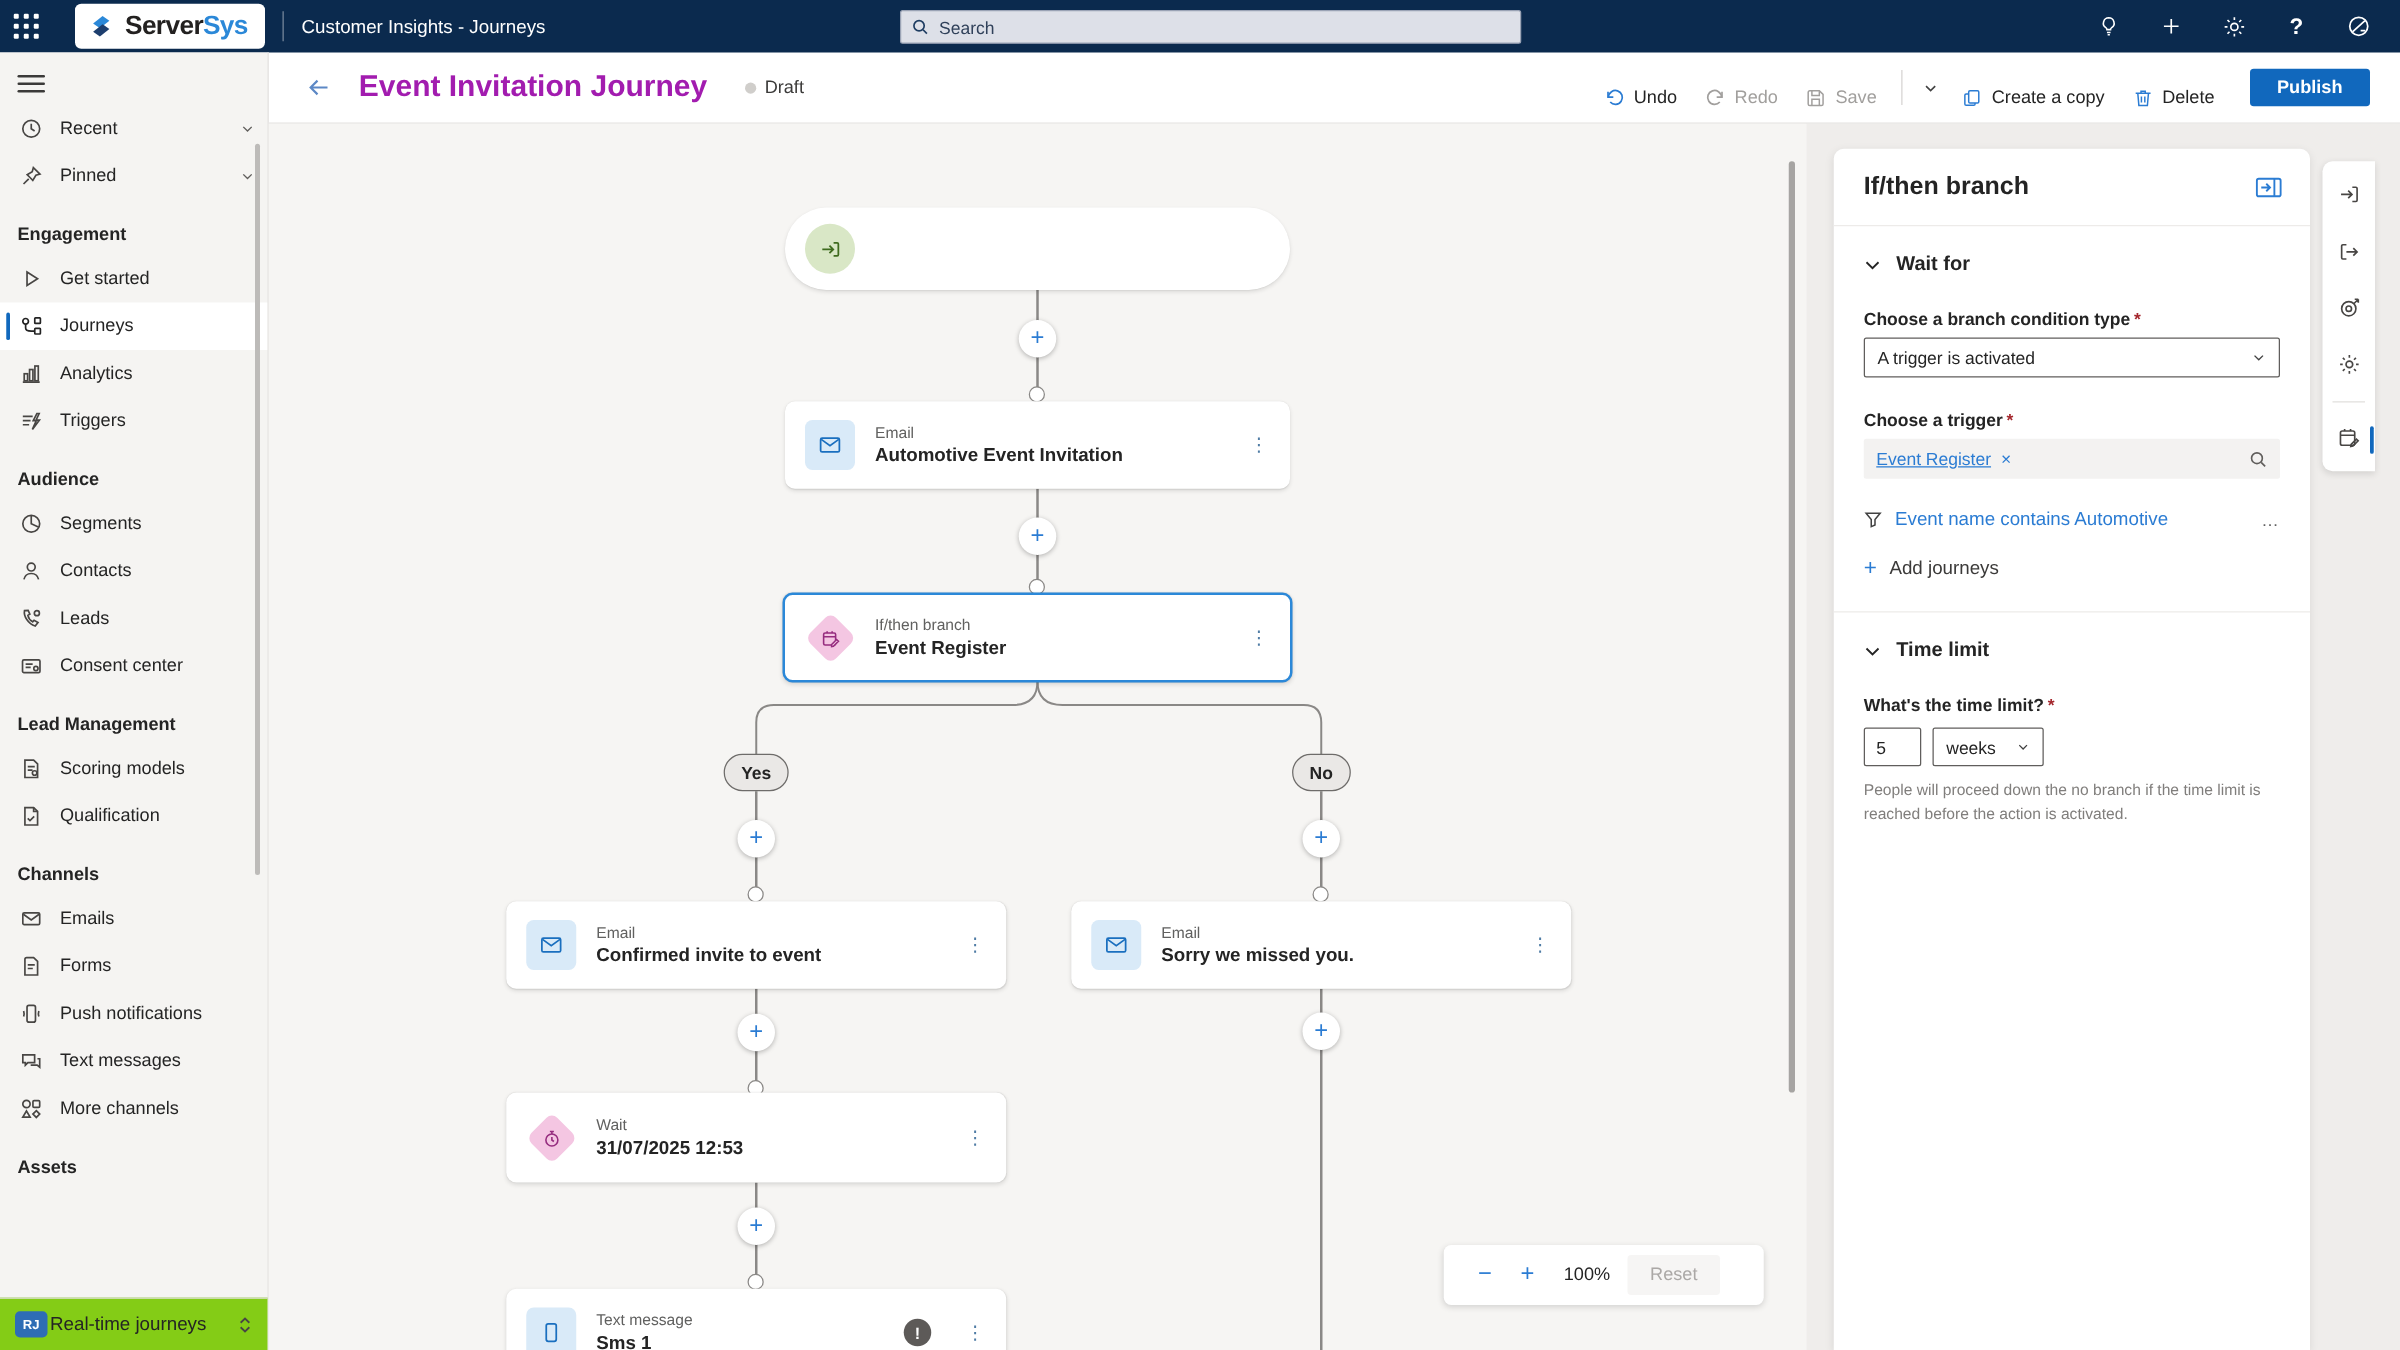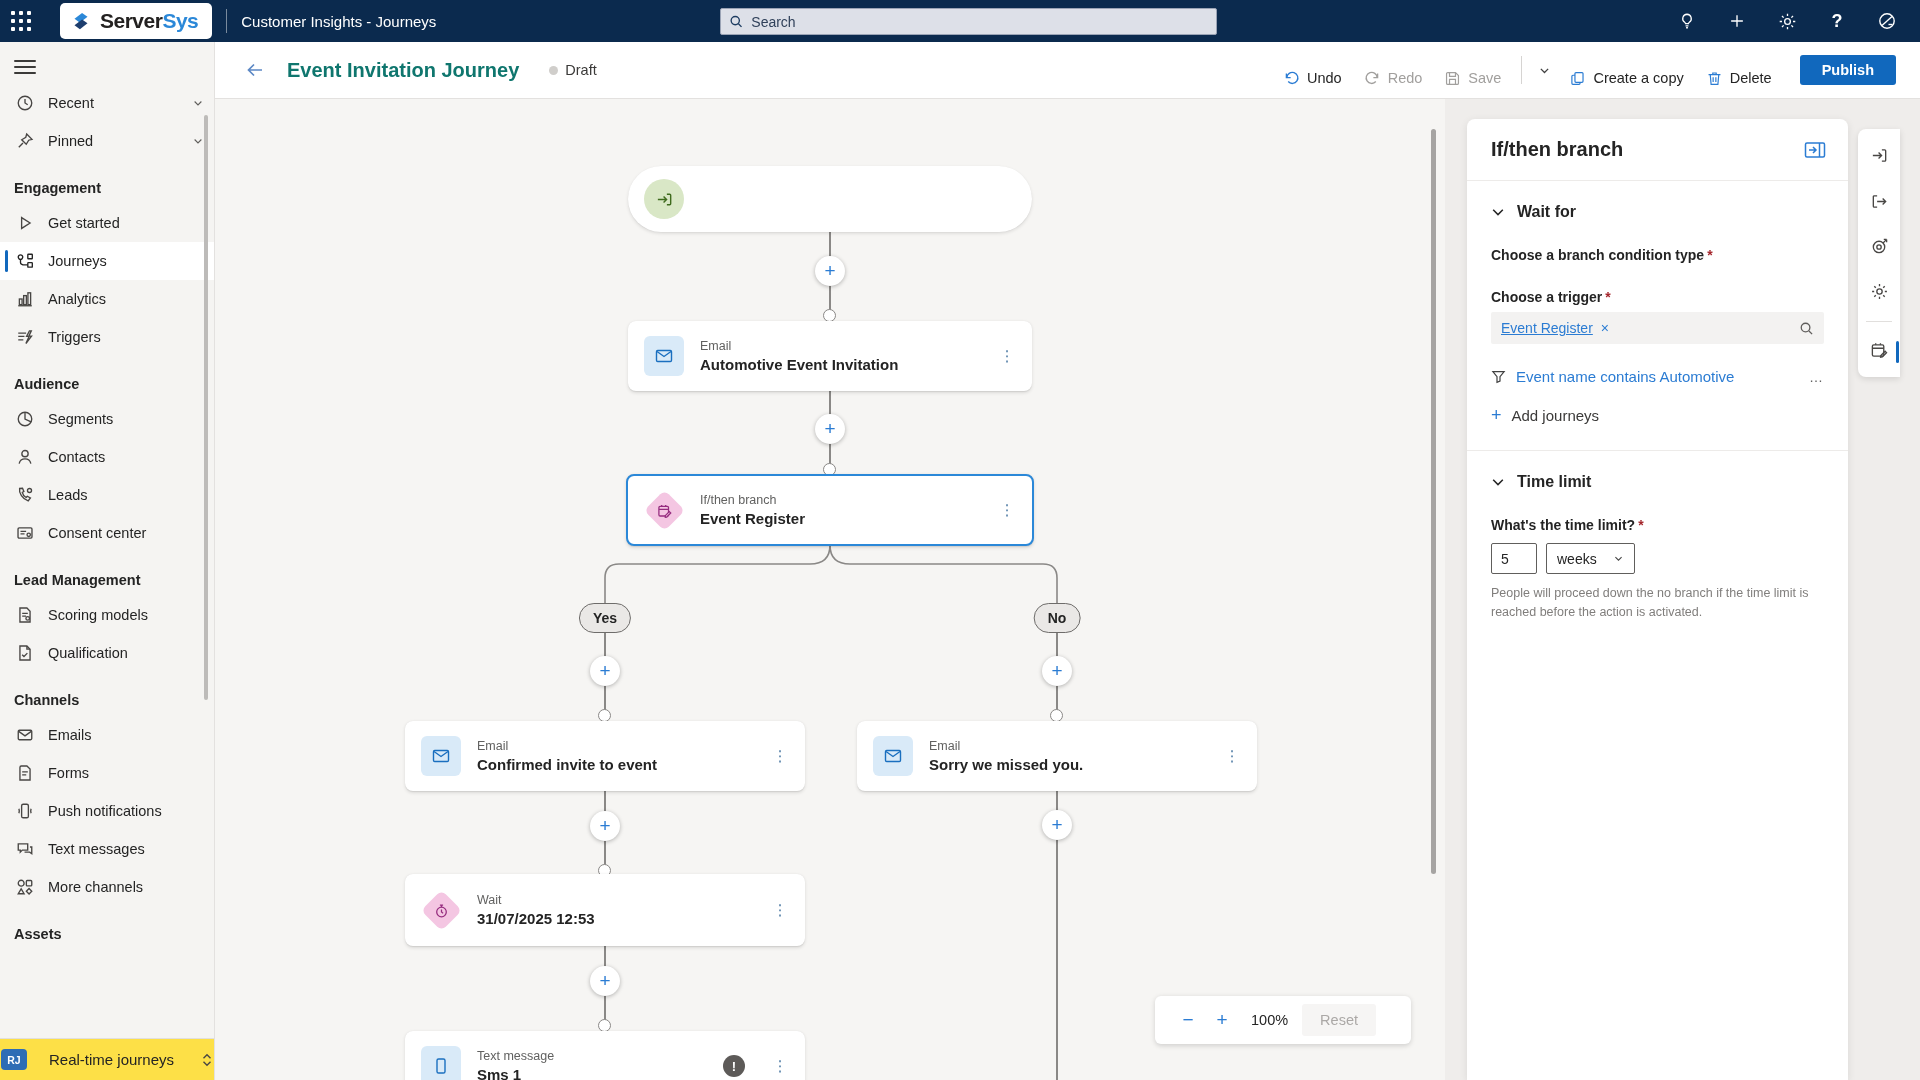--- a/index.html
+++ b/index.html
@@ -30,30 +30,30 @@
   .hamburger { margin:14px 0 6px 14px; width:22px; cursor:pointer; }
   .hamburger i { display:block; height:2px; background:#3b3a39; margin:4px 0; border-radius:1px; }
   .snav { flex:1; overflow:hidden; }
   .srow { height:38px; display:flex; align-items:center; padding:0 10px 0 16px; gap:14px; font-size:14.5px; color:#242424; cursor:pointer; position:relative; }
   .srow .sicon { width:18px; height:18px; color:#484644; flex:none; }
   .srow .schev { margin-left:auto; color:#605e5c; }
   .srow.sel { background:#fff; font-weight:400; }
   .srow.sel::before { content:""; position:absolute; left:5px; top:8px; bottom:8px; width:3px; border-radius:2px; background:#1168bd; }
   .ssection { font-size:14.5px; font-weight:700; color:#242424; padding:20px 0 8px 14px; }
   .sb-scroll { position:absolute; right:6px; top:73px; width:4px; height:585px; background:#bdbbb9; border-radius:2px; }
-  .switcher { height:42px; background:#fde047; border-top:1px solid #e1dfdd; display:flex; align-items:center; padding:0 1px; gap:22px; cursor:pointer; }
+  .switcher { height:42px; background:#84cc16; border-top:1px solid #e1dfdd; display:flex; align-items:center; padding:0 12px; gap:2px; cursor:pointer; }
   .switcher .badge { width:26px; height:21px; background:#2e6db5; color:#fff; border-radius:4px; font-size:10.5px; font-weight:700; display:flex; align-items:center; justify-content:center; }
   .switcher .swl { font-size:15px; color:#242424; }
   .switcher .swc { margin-left:auto; color:#484644; }
 
   
   .content { flex:1; display:flex; flex-direction:column; min-width:0; }
   .command-bar { height:56px; background:#fff; display:flex; align-items:center; padding:0 24px 0 30px; gap:8px; flex:none; }
   .back { color:#5c88c5; cursor:pointer; margin-right:14px; }
-  .cb-title { font-size:20px; font-weight:700; color:#0f766e; }
+  .cb-title { font-size:24px; font-weight:700; color:#a21caf; }
   .cb-status { display:flex; align-items:center; gap:7px; margin-left:22px;justify-content:center; }
   .cb-dot { width:9px; height:9px; border-radius:50%; background:#d0cecb; }
   .cb-status span { font-size:14.5px; color:#3b3a39; }
   .cb-right { margin-left:auto; display:flex; align-items:center; gap:2px; }
   .cb-btn { display:flex; align-items:center; gap:7px; padding:6px 10px; border-radius:3px; font-size:14.5px; color:#242424; cursor:pointer;margin-top:16px; }
   .cb-btn .cbi { color:#2b7cd3; }
   .cb-btn.disabled { color:#a19f9d; cursor:default; }
   .cb-btn.disabled .cbi { color:#a19f9d; }
   .cb-sep { width:1px; height:28px; background:#d6d4d2; margin:0 8px; }
   .cb-chev { color:#424242; padding:6px 6px; cursor:pointer; }
@@ -632,20 +632,28 @@
               <div class="sect-head">
                 <span class="chev">
                     <svg width="14" height="14" viewBox="0 0 16 16" fill="none" stroke="currentColor" stroke-width="1.7">
                       <path d="M2.5 5.5L8 11l5.5-5.5"></path>
                     </svg>
                   </span>
                 <span>Wait for</span>
               </div>
 
               <div class="f-label"><span>Choose a branch condition type</span><span class="req">*</span></div>
+              <div class="dropdown">
+                <span>A trigger is activated</span>
+                <span class="dchev">
+                    <svg width="12" height="12" viewBox="0 0 16 16" fill="none" stroke="currentColor" stroke-width="1.5">
+                      <path d="M3.5 6l4.5 4.5L12.5 6"></path>
+                    </svg>
+                  </span>
+              </div>
 
               <div class="f-label"><span>Choose a trigger</span><span class="req">*</span></div>
               <div class="chipfield">
                 <span class="chiplink">Event Register</span>
                 <span class="chipx">×</span>
                 <span class="mag">
                     <svg width="15" height="15" viewBox="0 0 16 16" fill="none" stroke="currentColor" stroke-width="1.4">
                       <circle cx="7" cy="7" r="4.6"></circle>
                       <path d="M10.6 10.6L14 14"></path>
                     </svg>

